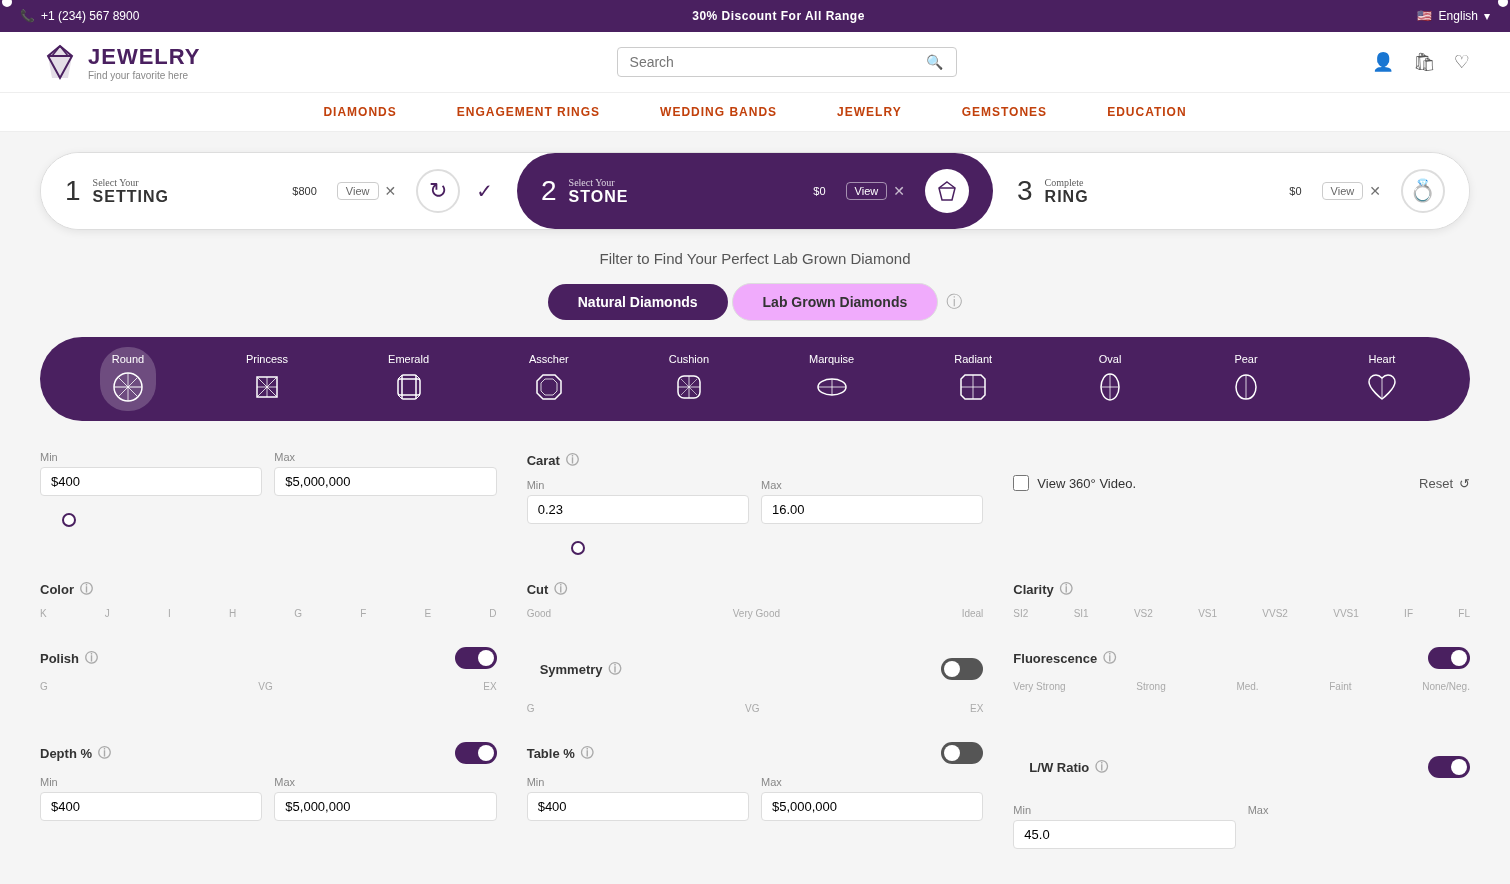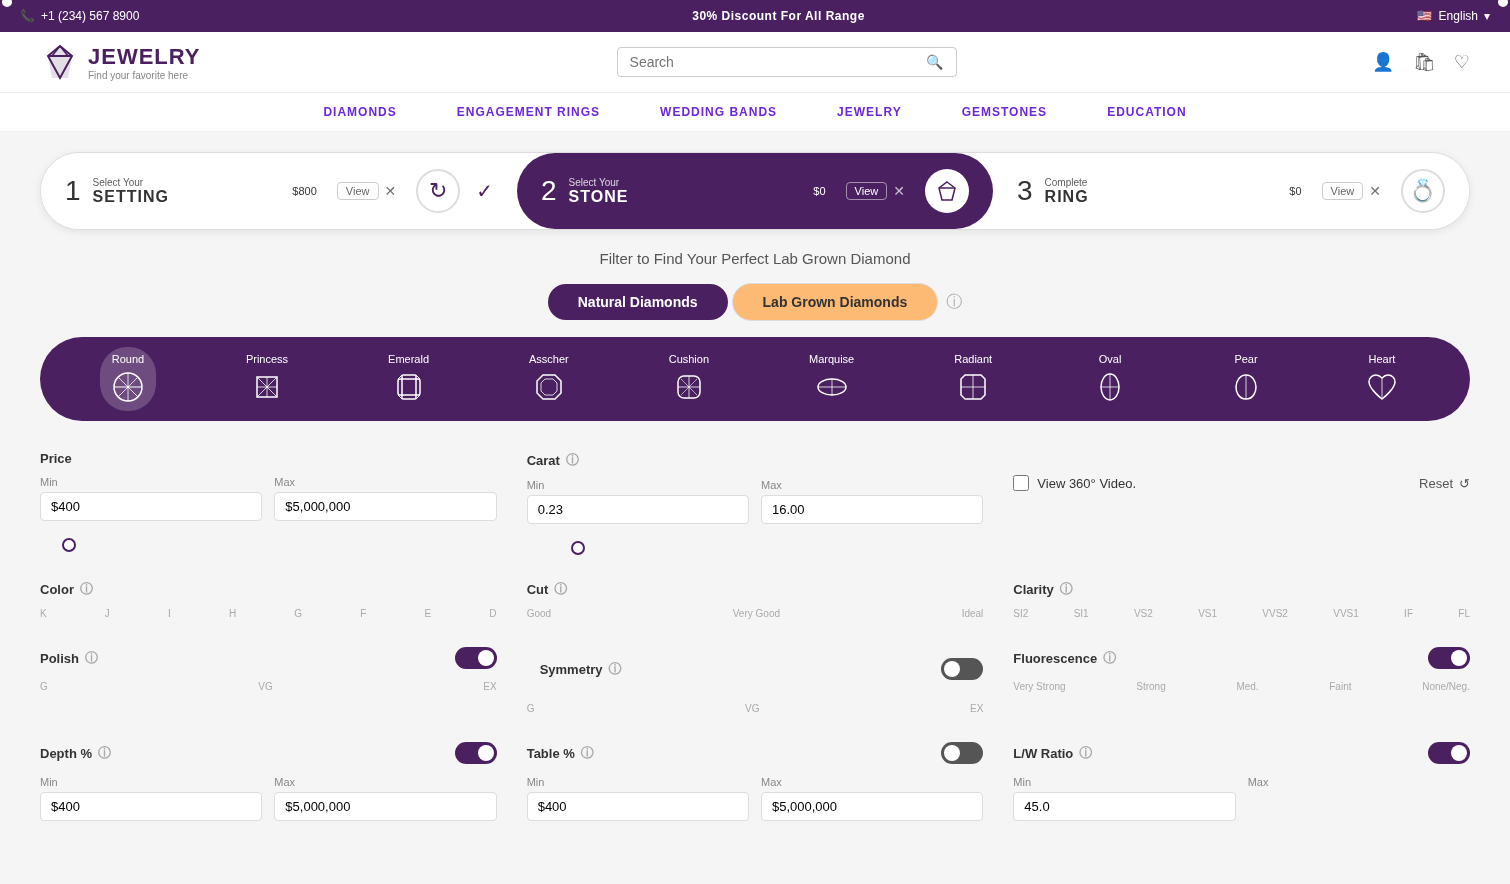--- a/index.html
+++ b/index.html
@@ -53,21 +53,21 @@
 
     
     .nav {
       background: white;
       border-bottom: 1px solid #eee;
       display: flex;
       justify-content: center;
       gap: 60px;
       padding: 12px 0;
     }
-    .nav-item { font-size: 12px; font-weight: 600; letter-spacing: 1px; color: #6d28d9; cursor: pointer; text-transform: uppercase; }
+    .nav-item { font-size: 12px; font-weight: 600; letter-spacing: 1px; color: #c2410c; cursor: pointer; text-transform: uppercase; }
 
     
     .steps-container {
       background: white;
       margin: 20px 40px;
       border-radius: 60px;
       display: flex;
       overflow: hidden;
       border: 1px solid #ddd;
       box-shadow: 0 2px 8px rgba(0,0,0,0.08);
@@ -80,21 +80,21 @@
       gap: 12px;
       position: relative;
     }
     .step.active { background: #4a2060; color: white; border-radius: 60px; }
     .step.inactive { background: white; color: #333; }
     .step-number {
       font-size: 28px;
       font-weight: 300;
       line-height: 1;
     }
-    .step-label { font-size: 10px; opacity: 0.8; }
+    .step-label { font-size: 10px; opacity: 0.8; font-family: Liberation Serif, serif; }
     .step-title { font-size: 16px; font-weight: 700; letter-spacing: 1px; text-transform: uppercase; }
     .step-price {
       margin-left: auto;
       font-size: 11px;
       font-weight: 400;
     }
     .step-actions { display: flex; align-items: center; gap: 6px; margin-left: 8px; }
     .step-view-btn {
       border: 1px solid rgba(255,255,255,0.5);
       background: transparent;
@@ -138,21 +138,21 @@
     .diamond-tab {
       padding: 10px 30px;
       border-radius: 30px;
       font-size: 14px;
       font-weight: 600;
       cursor: pointer;
       border: none;
       transition: all 0.2s;
     }
     .diamond-tab.active { background: #4a2060; color: white; }
-    .diamond-tab.inactive { background: #fdba74; color: #333; border: 1px solid #ddd; }
+    .diamond-tab.inactive { background: #f0abfc; color: #333; border: 1px solid #ddd; }
     .info-icon { color: #aaa; font-size: 16px; cursor: pointer; margin-left: 4px; }
 
     
     .shape-selector {
       background: #4a2060;
       margin: 0 40px;
       border-radius: 60px;
       display: flex;
       align-items: center;
       justify-content: space-around;
@@ -500,23 +500,20 @@
     </svg>
   </div>
 
 </div>
 
 <div class="filters">
 
   <div class="filter-row">
 
     <div class="filter-group">
-      <div class="filter-title">
-        <span>Price</span>
-      </div>
       <div class="filter-inputs">
         <div class="filter-input-group">
           <span class="filter-input-label">Min</span>
           <input class="filter-input" type="text" value="$400" style="">
         </div>
         <div class="filter-input-group">
           <span class="filter-input-label">Max</span>
           <input class="filter-input" type="text" value="$5,000,000" style="">
         </div>
       </div>
@@ -706,21 +703,21 @@
         </div>
         <div class="filter-input-group">
           <span class="filter-input-label">Max</span>
           <input class="filter-input" type="text" value="$5,000,000" style="">
         </div>
       </div>
     </div>
 
     <div class="filter-group">
       <div class="toggle-row">
-        <div class="filter-title" style="margin:0;">
+        <div class="filter-title" style="margin:16px;">
           <span>L/W Ratio</span>
           <span class="fi">ⓘ</span>
         </div>
         <div class="toggle on"></div>
       </div>
       <div class="filter-inputs" style="margin-top:10px;">
         <div class="filter-input-group">
           <span class="filter-input-label">Min</span>
           <input class="filter-input" type="text" value="45.0" style="">
         </div>

